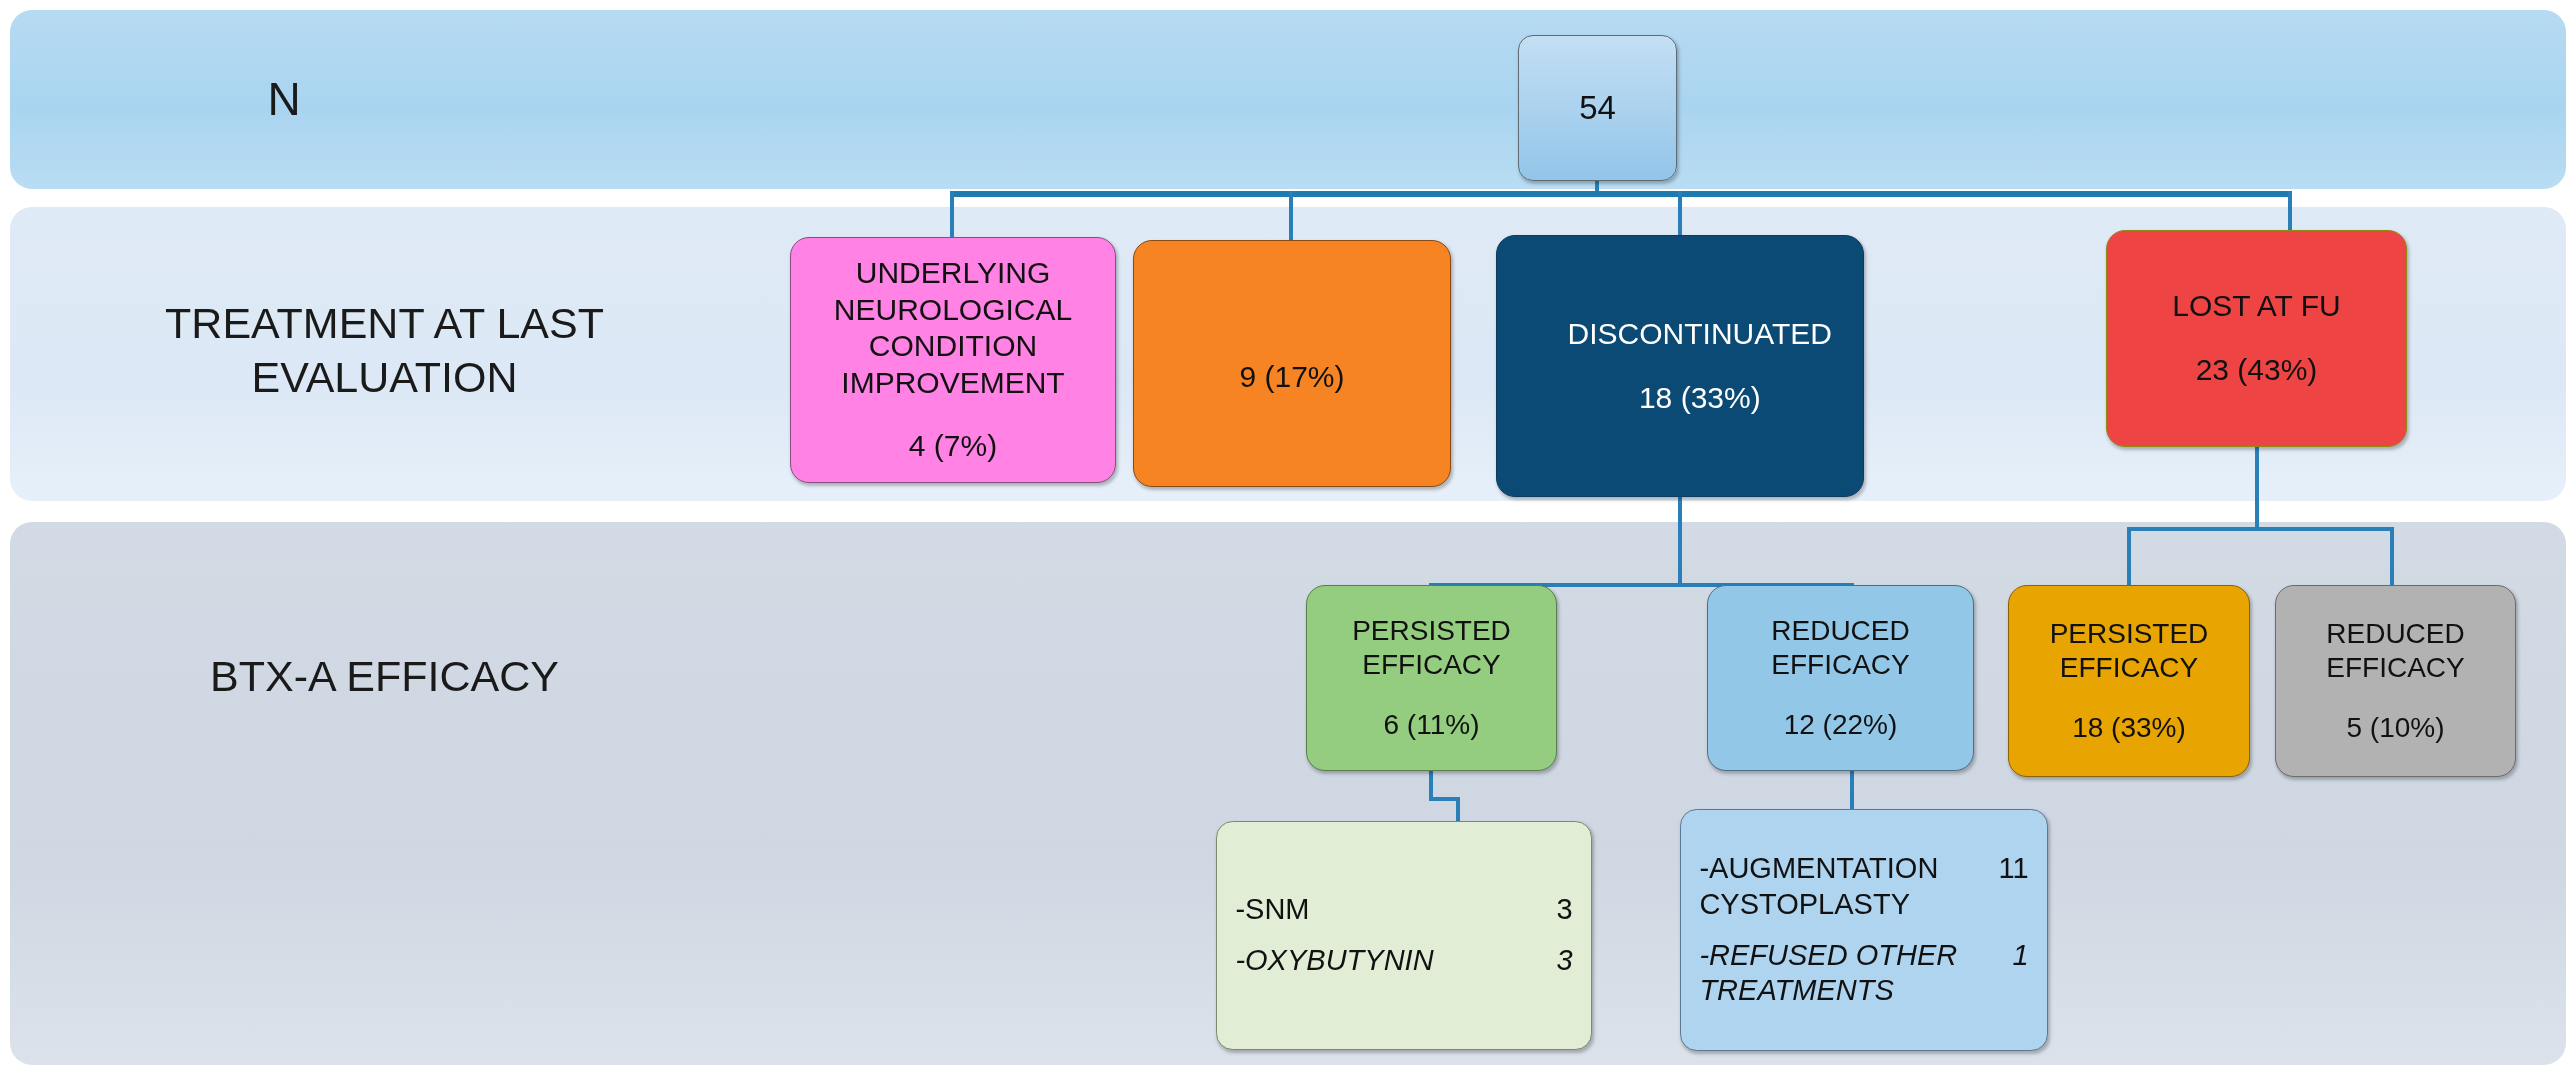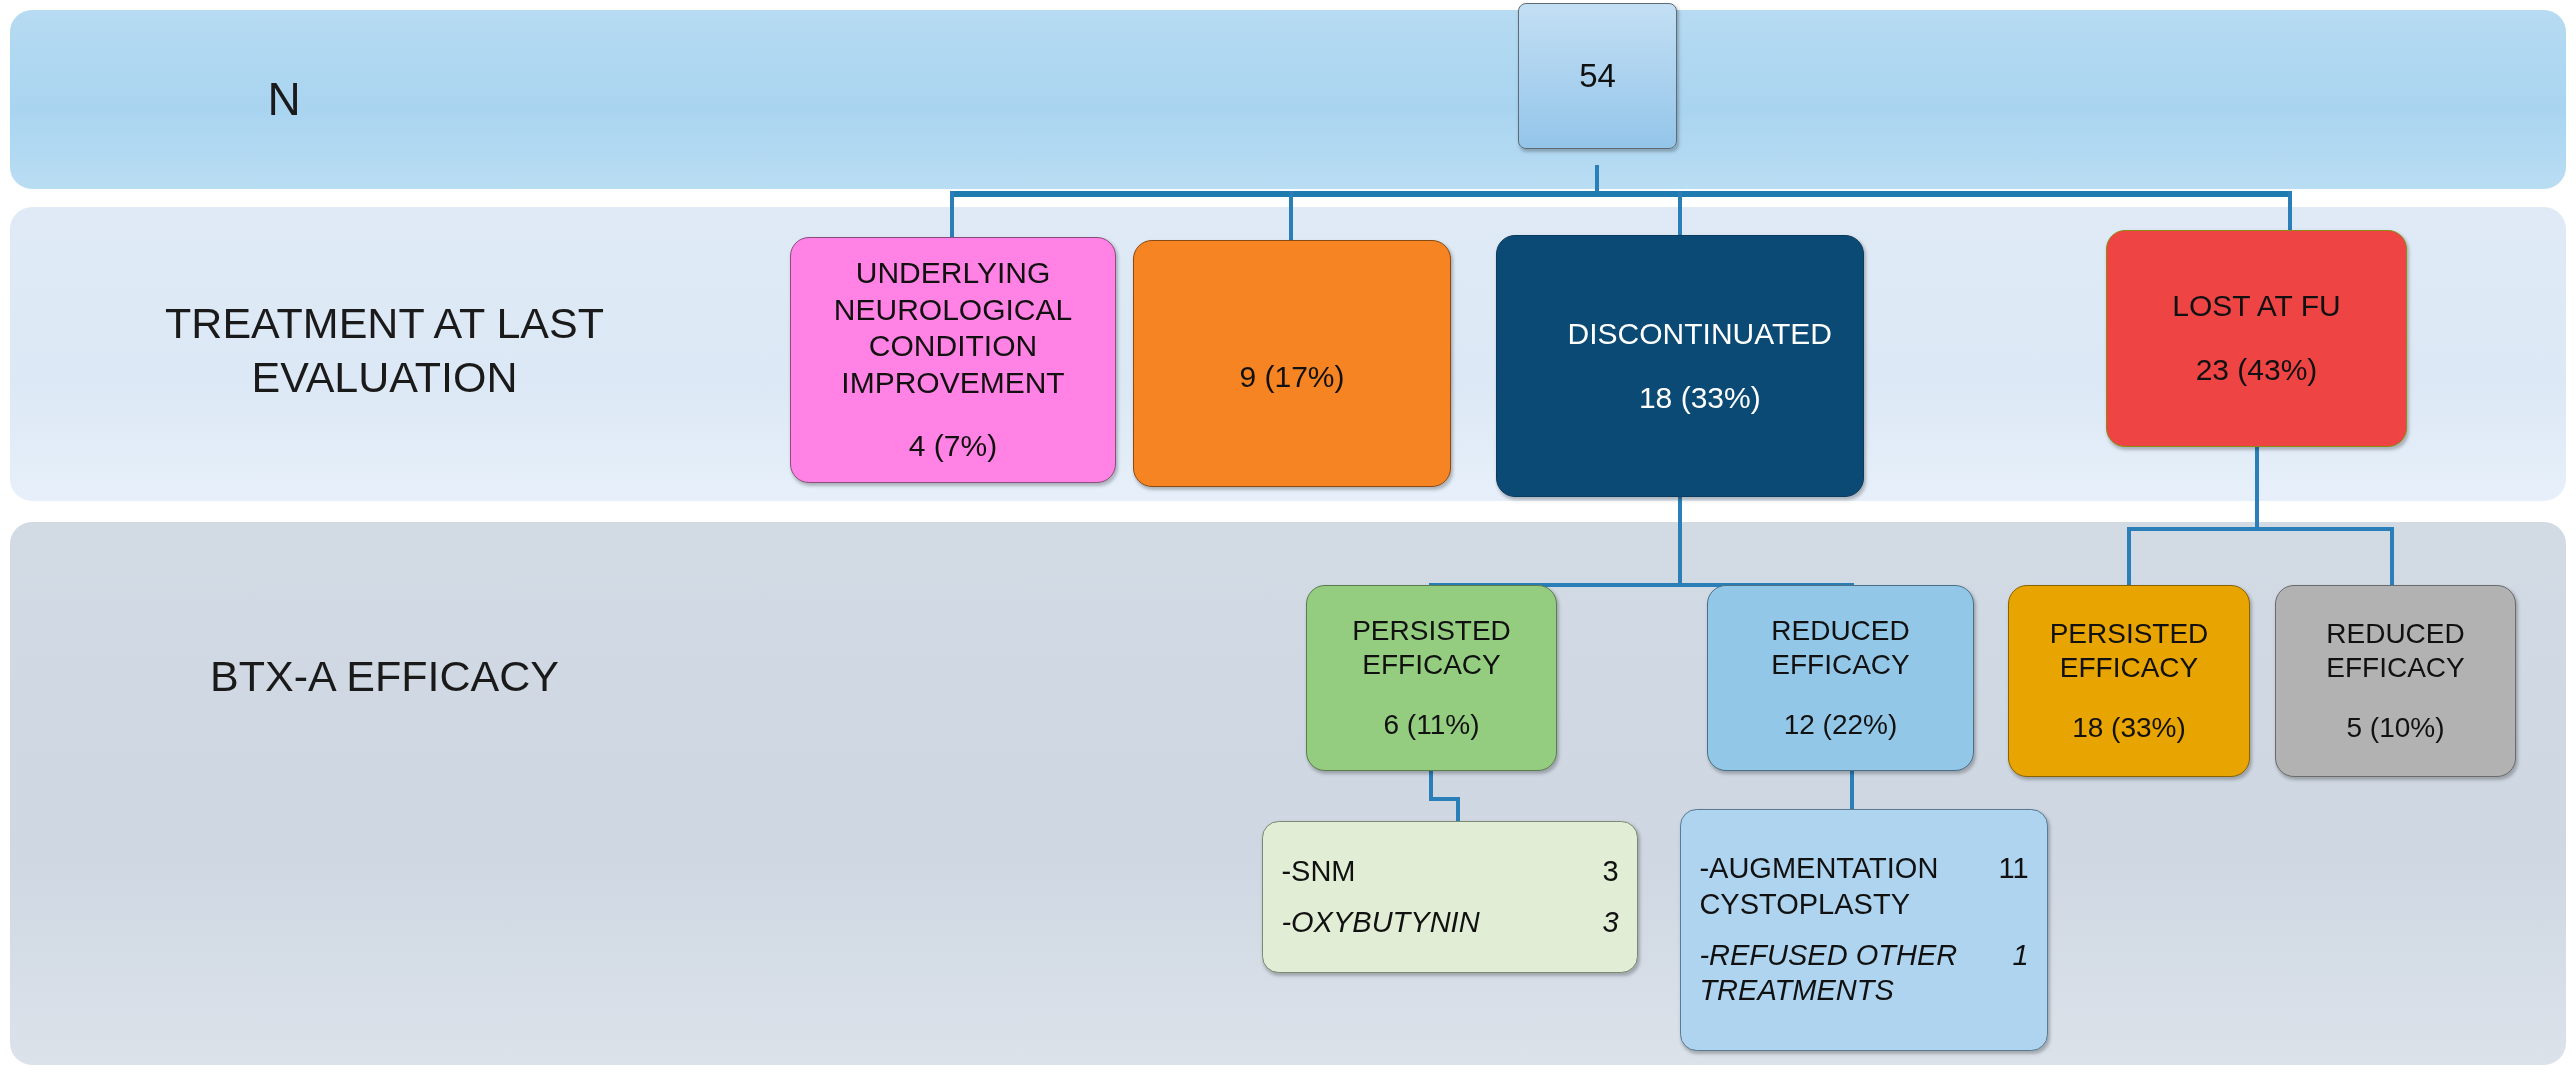--- a/index.html
+++ b/index.html
@@ -79,25 +79,25 @@
     border: 1.7px solid #6f6f6f;
     box-shadow: 1.7px 2.5px 3.3px rgba(0,0,0,0.25);
     line-height: 1.22;
     color: #111111;
     padding: 5px 8.4px;
   }
   .node .ttl { white-space: pre-line; }
   .node .val { margin-top: 0.9em; }
 
   #node-total {
-    left: 1518px; top: 3px; width: 159px; height: 146px;
+    left: 1518px; top: 35px; width: 159px; height: 146px;
     background: linear-gradient(to bottom, #c3dff4 0%, #93c5e9 100%);
     border-color: #5f6a72;
     font-size: 33px;
-    border-radius: 8px;
+    border-radius: 15px;
   }
 
   #node-improvement {
     left: 790px; top: 237px; width: 326px; height: 246px;
     background: #ff82e4;
     border-color: #8a4d7d;
     font-size: 30px;
   }
   #node-continuing {
     left: 1133px; top: 240px; width: 318px; height: 247px;
@@ -152,21 +152,21 @@
     border: 1.7px solid #7d7d7d;
     box-shadow: 1.7px 2.5px 3.3px rgba(0,0,0,0.25);
     display: flex;
     flex-direction: column;
     justify-content: center;
     padding: 11.7px 18.4px;
     color: #111111;
     line-height: 1.22;
   }
   #node-snm-list {
-    left: 1262px; top: 821px; width: 376px; height: 152px;
+    left: 1216px; top: 821px; width: 376px; height: 229px;
     background: #e1eed5;
     border-color: #7d8a72;
     font-size: 29px;
     align-items: center;
   }
   #node-aug-list {
     left: 1680px; top: 809px; width: 368px; height: 242px;
     background: #aed4ef;
     border-color: #5a7a91;
     font-size: 29px;

